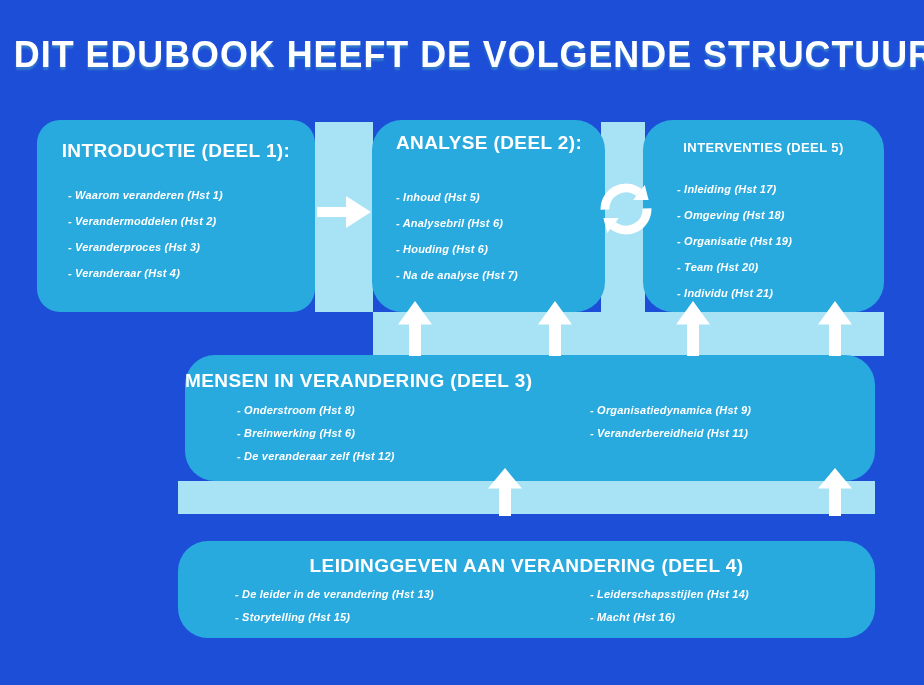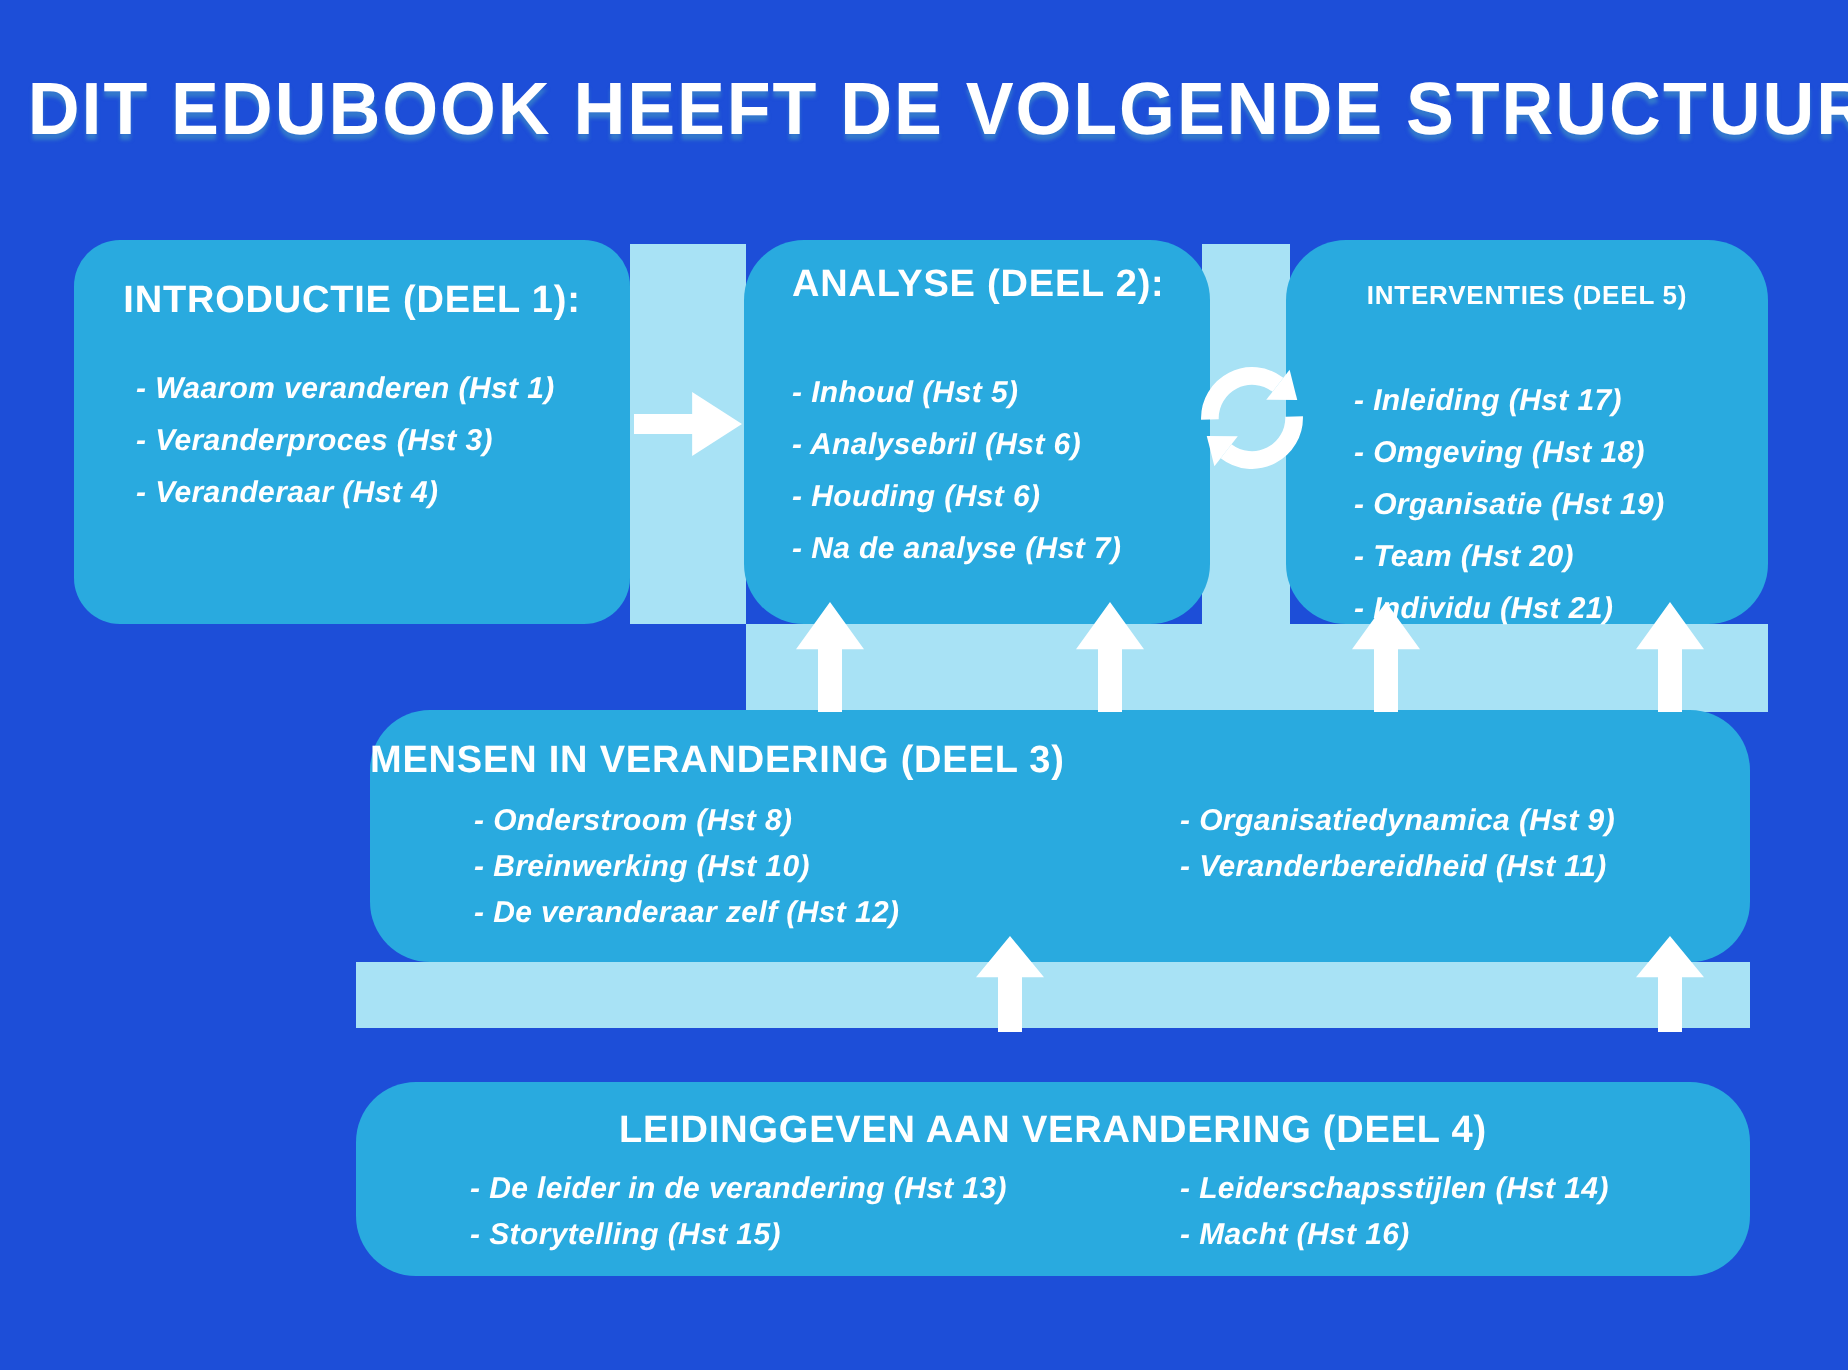--- a/index.html
+++ b/index.html
@@ -20,34 +20,34 @@
   .strip{position:absolute;background:#a8e2f5;z-index:0;}
   #strip-a{left:315px;top:122px;width:58px;height:190px;}
   #strip-b{left:601px;top:122px;width:44px;height:233px;}
   #band-top{left:373px;top:312px;width:511px;height:44px;}
   #band-bottom{left:178px;top:481px;width:697px;height:33px;}
 
   .box{position:absolute;background:#29aadf;border-radius:30px;z-index:1;}
   .box h2{margin:0;font-size:19px;font-weight:700;letter-spacing:.4px;white-space:nowrap;}
   .box ul{list-style:none;margin:0;padding:0;position:absolute;}
   .box li{
-    font-style:italic;font-weight:700;font-size:15px;
+    font-style:italic;font-weight:700;font-size:11px;
     letter-spacing:.2px;white-space:nowrap;
   }
   #box-introductie{left:37px;top:120px;width:278px;height:192px;border-radius:23px;}
   #box-introductie h2{text-align:center;padding-top:20px;}
   #box-introductie ul{left:31px;top:62px;line-height:26px;}
 
   #box-analyse{left:372px;top:120px;width:233px;height:192px;}
   #box-analyse h2{text-align:left;padding:12px 0 0 24px;}
   #box-analyse ul{left:24px;top:64px;line-height:26px;}
 
   #box-interventies{left:643px;top:120px;width:241px;height:192px;}
   #box-interventies h2{text-align:center;padding-top:20px;font-size:13px;}
-  #box-interventies ul{left:34px;top:68px;line-height:26px;}
+  #box-interventies ul{left:34px;top:56px;line-height:26px;}
 
   #box-mensen{left:185px;top:355px;width:690px;height:126px;}
   #box-mensen h2{text-align:left;padding-top:15px;}
   #box-mensen ul.col-left{left:52px;top:44px;line-height:23px;}
   #box-mensen ul.col-right{left:405px;top:44px;line-height:23px;}
 
   #box-leidinggeven{left:178px;top:541px;width:697px;height:97px;}
   #box-leidinggeven h2{text-align:center;padding-top:14px;}
   #box-leidinggeven ul.col-left{left:57px;top:42px;line-height:23px;}
   #box-leidinggeven ul.col-right{left:412px;top:42px;line-height:23px;}
@@ -69,20 +69,21 @@
 
   <div class="strip" id="strip-a"></div>
   <div class="strip" id="strip-b"></div>
   <div class="strip" id="band-top"></div>
   <div class="strip" id="band-bottom"></div>
 
   <section class="box" id="box-introductie">
     <h2>INTRODUCTIE (DEEL 1):</h2>
     <ul>
       <li>- Waarom veranderen (Hst 1)</li>
+      <li>- Verandermoddelen (Hst 2)</li>
       <li>- Veranderproces (Hst 3)</li>
       <li>- Veranderaar (Hst 4)</li>
     </ul>
   </section>
 
   <section class="box" id="box-analyse">
     <h2>ANALYSE (DEEL 2):</h2>
     <ul>
       <li>- Inhoud (Hst 5)</li>
       <li>- Analysebril (Hst 6)</li>
@@ -99,21 +100,21 @@
       <li>- Organisatie (Hst 19)</li>
       <li>- Team (Hst 20)</li>
       <li>- Individu (Hst 21)</li>
     </ul>
   </section>
 
   <section class="box" id="box-mensen">
     <h2>MENSEN IN VERANDERING (DEEL 3)</h2>
     <ul class="col-left">
       <li>- Onderstroom (Hst 8)</li>
-      <li>- Breinwerking (Hst 10)</li>
+      <li>- Breinwerking (Hst 6)</li>
       <li>- De veranderaar zelf (Hst 12)</li>
     </ul>
     <ul class="col-right">
       <li>- Organisatiedynamica (Hst 9)</li>
       <li>- Veranderbereidheid (Hst 11)</li>
     </ul>
   </section>
 
   <section class="box" id="box-leidinggeven">
     <h2>LEIDINGGEVEN AAN VERANDERING (DEEL 4)</h2>

